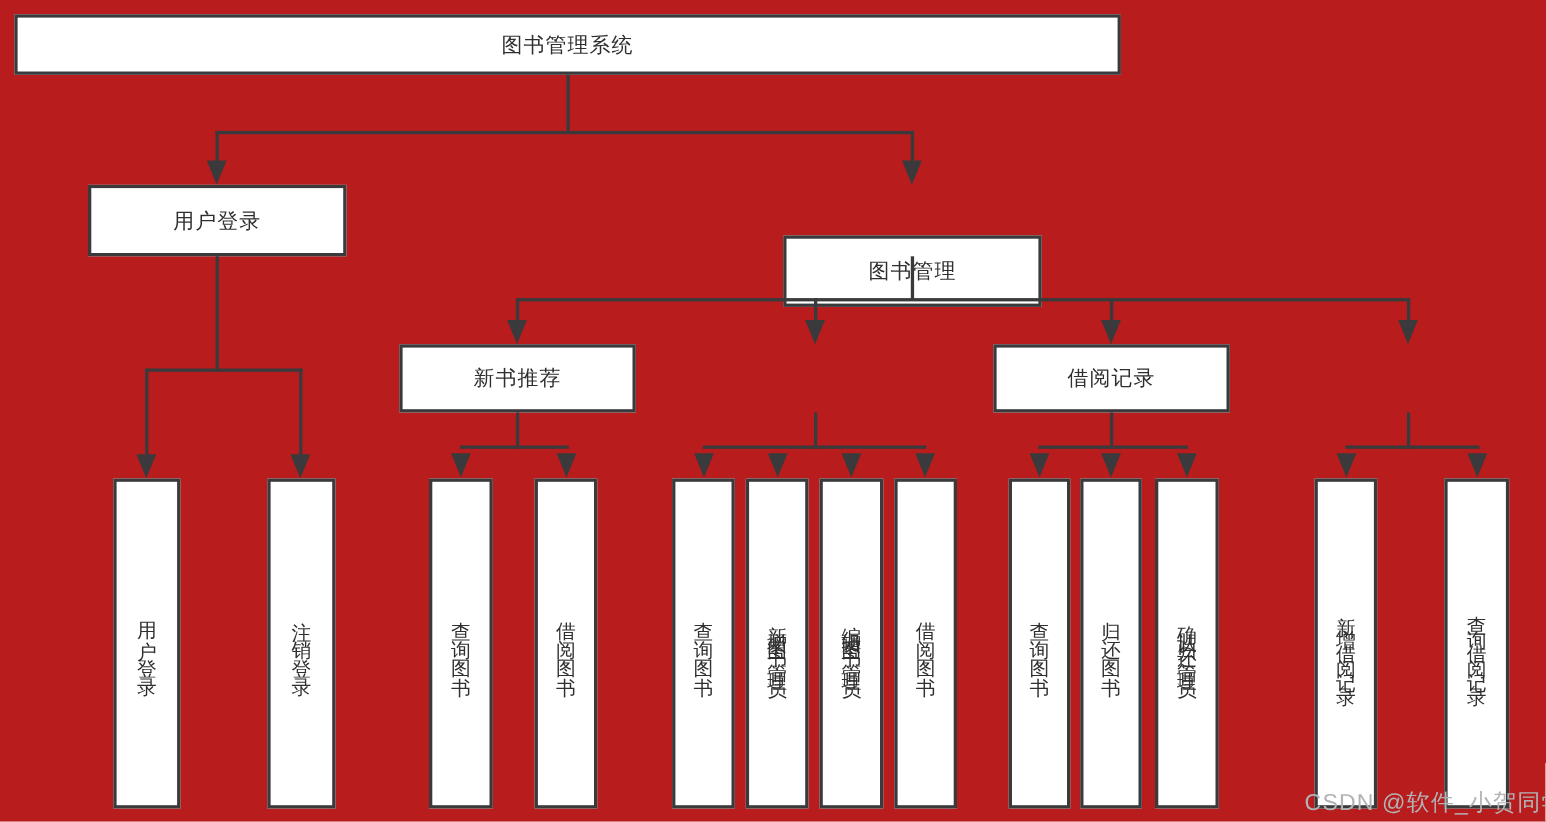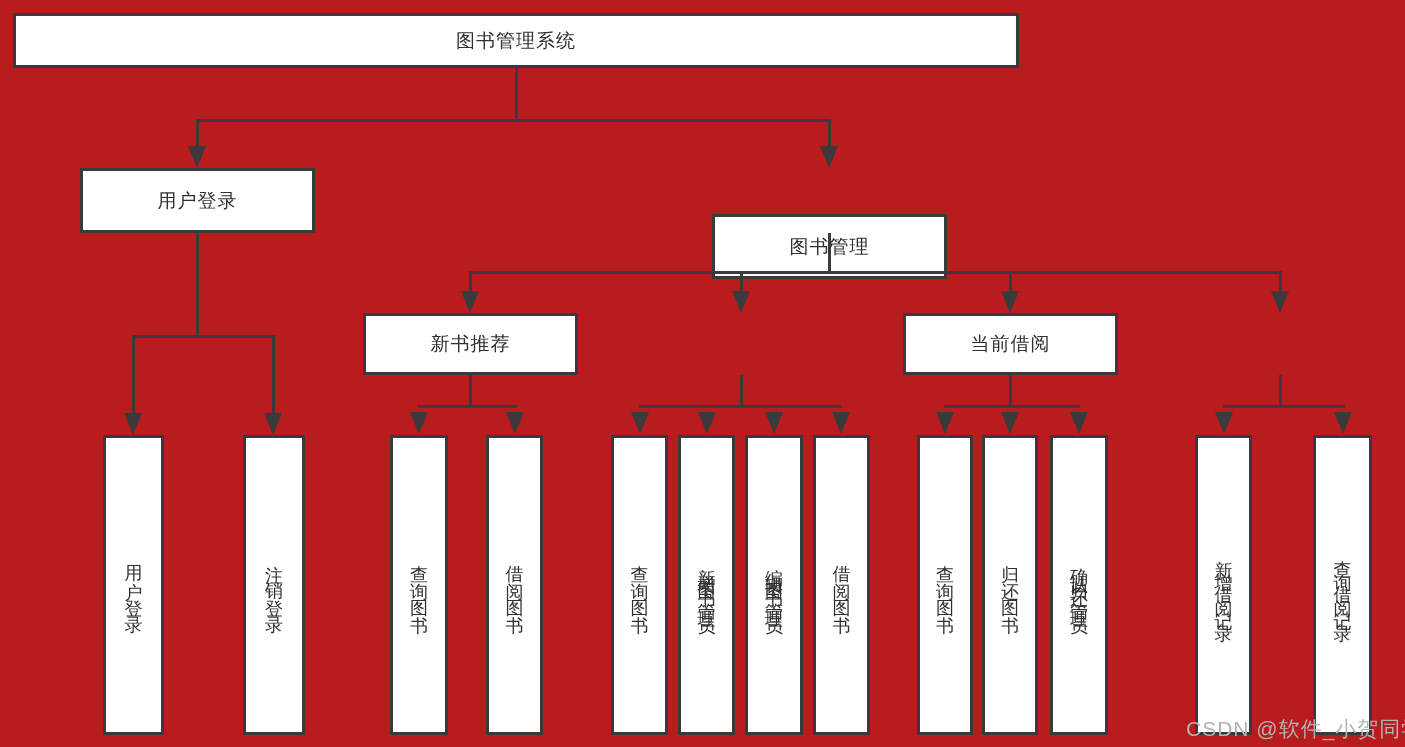--- a/index.html
+++ b/index.html
@@ -95,21 +95,21 @@
   <div class="arrow" style="left:732px;top:291px;"></div>
   <div class="vl" style="left:1009px;top:271px;height:22px;"></div>
   <div class="arrow" style="left:1001px;top:291px;"></div>
   <div class="vl" style="left:1279px;top:271px;height:22px;"></div>
   <div class="arrow" style="left:1271px;top:291px;"></div>
 
   <div class="hbox" style="left:363px;top:313px;width:215px;height:62px;">
     <span>新书推荐</span>
   </div>
   <div class="hbox" style="left:903px;top:313px;width:215px;height:62px;">
-    <span>当前借阅</span>
+    <span>借阅记录</span>
   </div>
 
   <div class="vl" style="left:469px;top:375px;height:33px;"></div>
   <div class="hl" style="left:418px;top:405px;width:99px;"></div>
   <div class="arrow" style="left:410px;top:412px;"></div>
   <div class="arrow" style="left:506px;top:412px;"></div>
 
   <div class="vl" style="left:740px;top:375px;height:33px;"></div>
   <div class="hl" style="left:639px;top:405px;width:203px;"></div>
   <div class="arrow" style="left:631px;top:412px;"></div>

